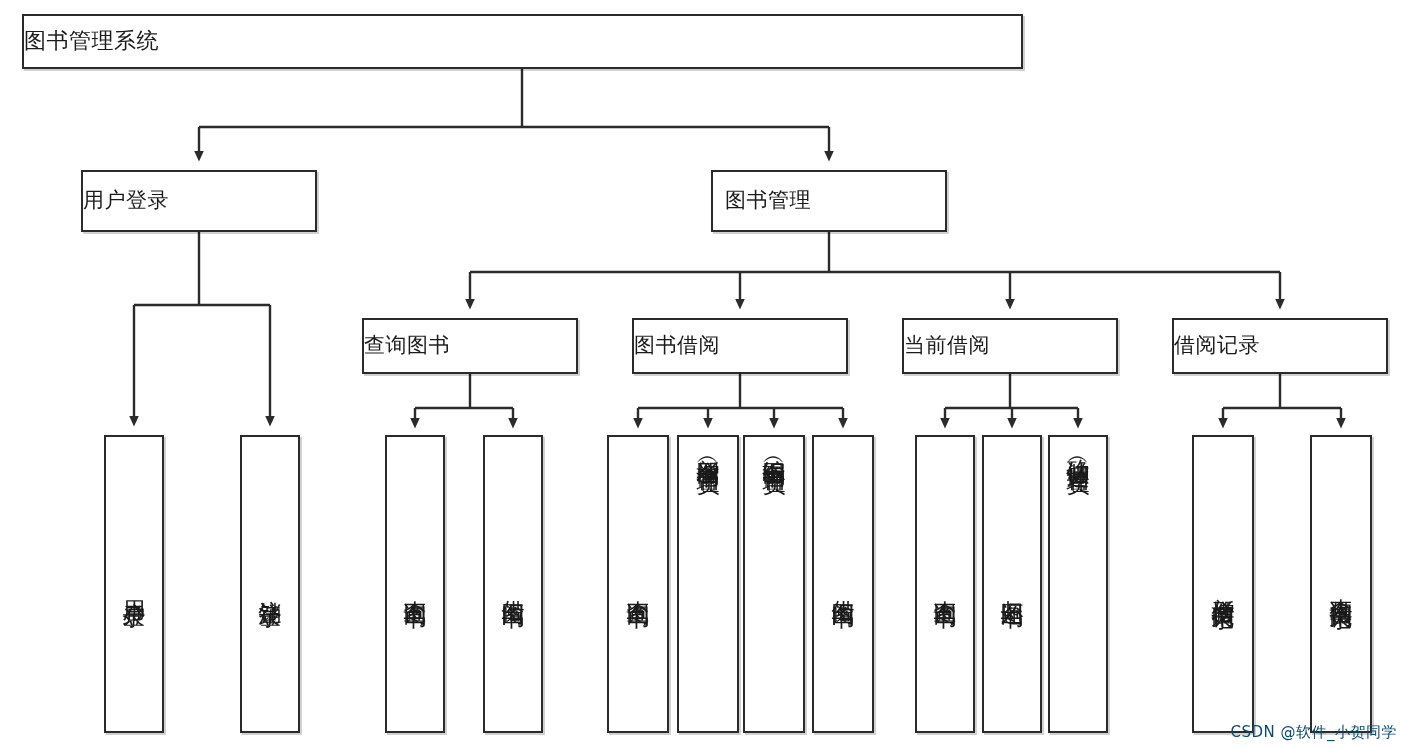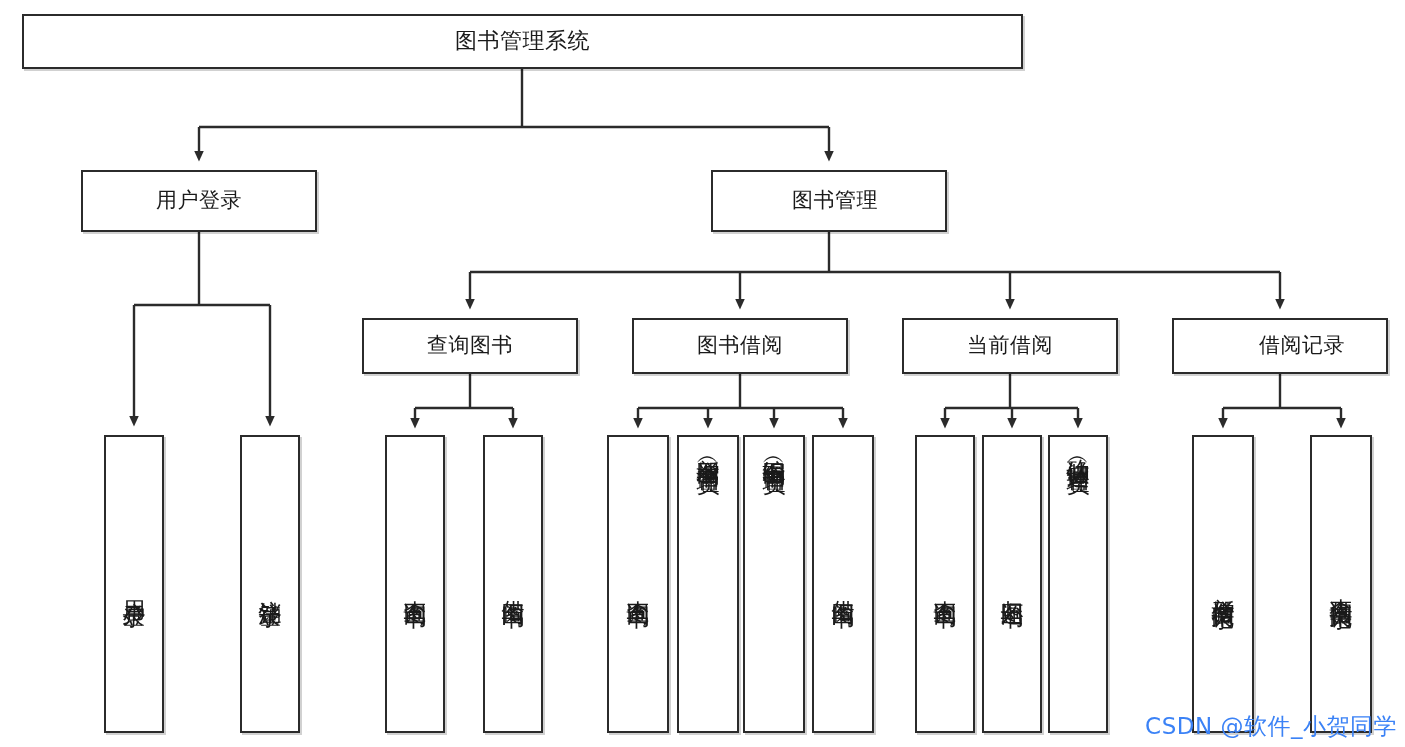--- a/index.html
+++ b/index.html
@@ -25,21 +25,21 @@
     height: 747px;
   }
   .node-box {
     position: absolute;
     box-sizing: border-box;
     border: 2px solid #2b2b2b;
     background: #ffffff;
     box-shadow: 2px 2px 0 rgba(0,0,0,0.18);
     display: flex;
     align-items: center;
-    justify-content: center;
+    justify-content: flex-start;
     color: #1a1a1a;
   }
   .node-label-h {
     font-size: 21px;
     line-height: 1.1;
     letter-spacing: 0.5px;
     white-space: nowrap;
   }
   .root-box .node-label-h {
     font-size: 22px;
@@ -58,22 +58,22 @@
     white-space: nowrap;
     text-align: left;
   }
   .leaf-box.center-v {
     align-items: center;
   }
   .watermark {
     position: absolute;
     right: 8px;
     bottom: 5px;
-    font-size: 23px;
-    color: #3b82f6;
+    font-size: 15px;
+    color: #0c4a6e;
     letter-spacing: 0.5px;
     white-space: nowrap;
   }
 </style>
 </head>
 <body>
 
 <div id="diagram-root">
 
   <svg id="tree-svg" viewBox="0 0 1405 747">
@@ -143,21 +143,21 @@
 
   <div class="node-box level3-box" style="left: 362px; top: 318px; width: 216px; height: 56px;">
     <span class="node-label-h">查询图书</span>
   </div>
   <div class="node-box level3-box" style="left: 902px; top: 318px; width: 216px; height: 56px;">
     <span class="node-label-h">当前借阅</span>
   </div>
   <div class="node-box level3-box" style="left: 632px; top: 318px; width: 216px; height: 56px;">
     <span class="node-label-h">图书借阅</span>
   </div>
-  <div class="node-box level3-box" style="left: 1172px; top: 318px; width: 216px; height: 56px; padding-left: 44px;">
+  <div class="node-box level3-box" style="left: 1172px; top: 318px; width: 216px; height: 56px;">
     <span class="node-label-h">借阅记录</span>
   </div>
 
   <div class="node-box leaf-box center-v" style="left: 104px; top: 435px; width: 60px; height: 298px;">
     <span class="node-label-v">用户登录</span>
   </div>
   <div class="node-box leaf-box center-v" style="left: 240px; top: 435px; width: 60px; height: 298px;">
     <span class="node-label-v">注销登录</span>
   </div>
   <div class="node-box leaf-box center-v" style="left: 385px; top: 435px; width: 60px; height: 298px;">

